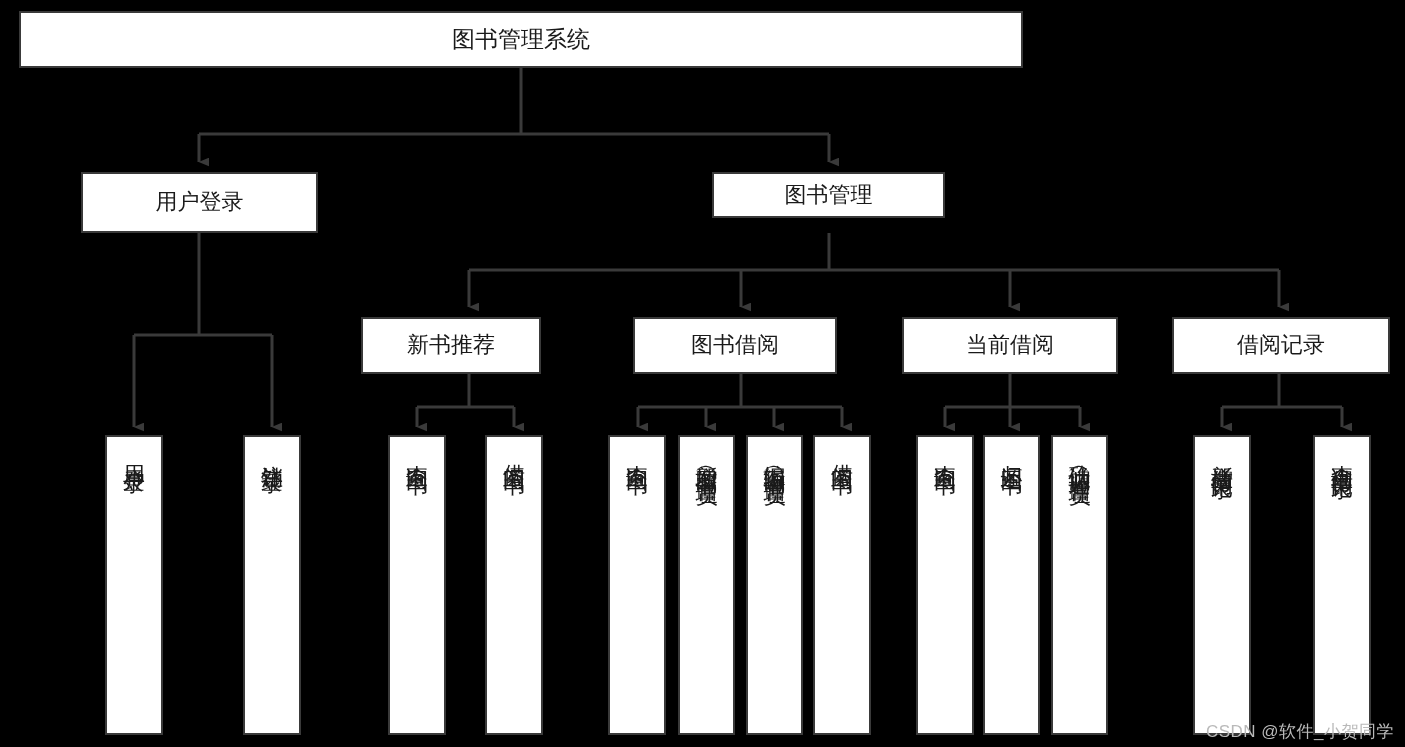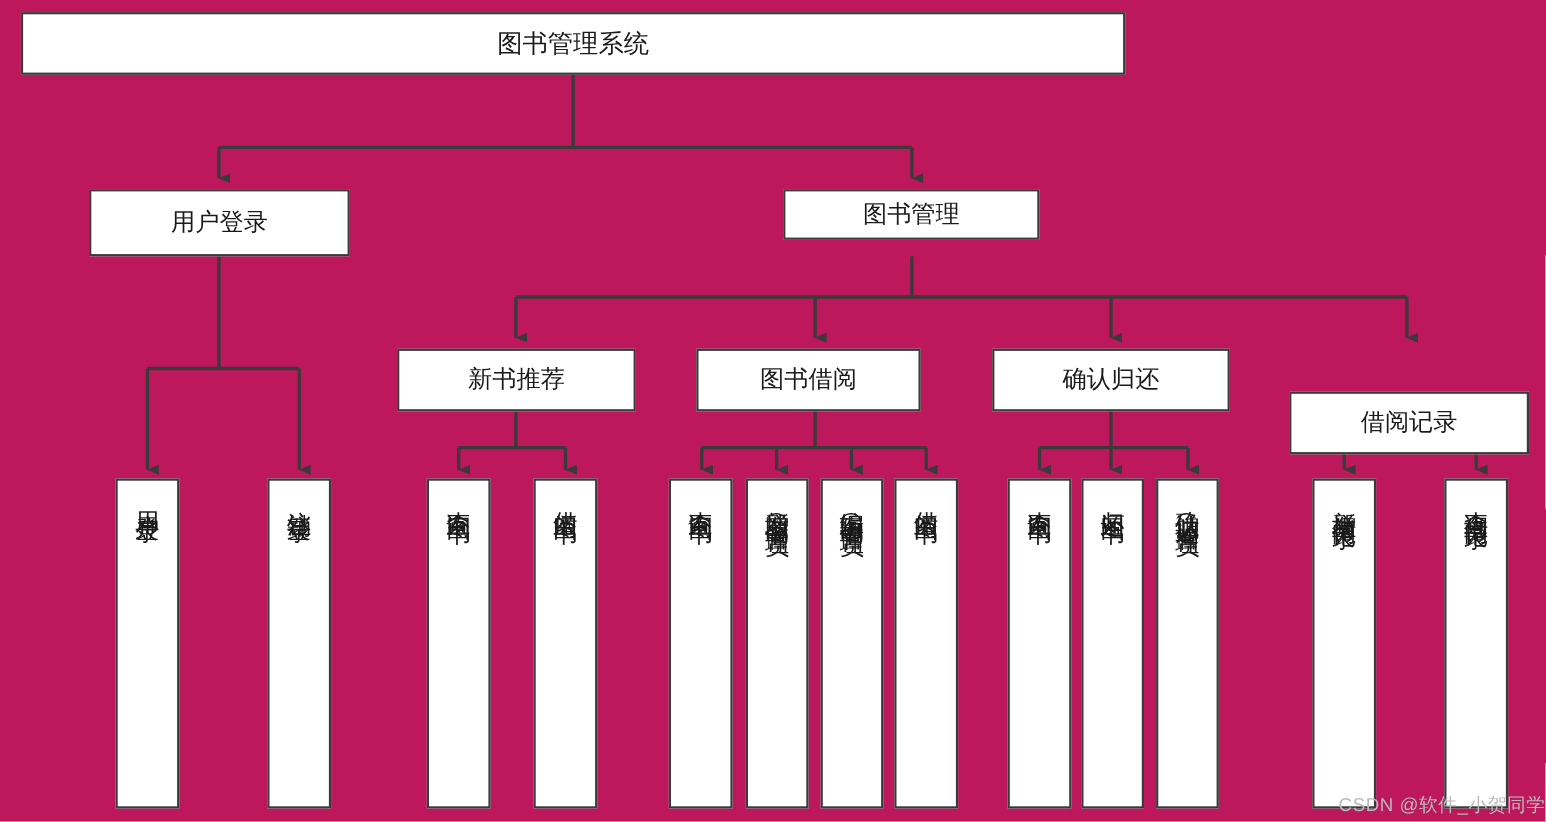--- a/index.html
+++ b/index.html
@@ -7,21 +7,21 @@
     padding: 0;
     background: #ffffff;
   }
   body {
     font-family: "Liberation Sans", "DejaVu Sans", sans-serif;
   }
   #diagram-root {
     position: relative;
     width: 1405px;
     height: 747px;
-    background: #be185d;
+    background: #000000;
     overflow: hidden;
   }
   #edge-layer {
     position: absolute;
     left: 0;
     top: 0;
     width: 1405px;
     height: 747px;
     pointer-events: none;
   }
@@ -55,21 +55,21 @@
   .node.leaf .node-label {
     font-size: 22px;
     writing-mode: vertical-rl;
     text-orientation: upright;
     letter-spacing: 3px;
     line-height: 1.0;
     white-space: nowrap;
   }
   #watermark {
     position: absolute;
-    right: 0;
+    right: 11px;
     bottom: 4px;
     font-size: 17px;
     color: #b9b9b9;
     white-space: nowrap;
     letter-spacing: 0.5px;
     text-align: right;
   }
 </style>
 </head>
 <body>
@@ -130,30 +130,30 @@
     <span class="node-label">图书管理系统</span>
   </div>
 
   <div class="node level1" style="left:81px; top:172px; width:237px; height:61px;">
     <span class="node-label">用户登录</span>
   </div>
   <div class="node level1" style="left:712px; top:172px; width:233px; height:46px;">
     <span class="node-label">图书管理</span>
   </div>
 
-  <div class="node level2" style="left:361px; top:317px; width:217px; height:57px;">
+  <div class="node level2" style="left:361px; top:317px; width:180px; height:57px;">
     <span class="node-label">新书推荐</span>
   </div>
   <div class="node level2" style="left:633px; top:317px; width:204px; height:57px;">
     <span class="node-label">图书借阅</span>
   </div>
   <div class="node level2" style="left:902px; top:317px; width:216px; height:57px;">
-    <span class="node-label">确认归还</span>
-  </div>
-  <div class="node level2" style="left:1172px; top:317px; width:218px; height:57px;margin-top:39px;">
+    <span class="node-label">当前借阅</span>
+  </div>
+  <div class="node level2" style="left:1172px; top:317px; width:218px; height:57px;">
     <span class="node-label">借阅记录</span>
   </div>
 
   <div class="node leaf" style="left:105px; top:435px; width:58px; height:300px;">
     <span class="node-label">用户登录</span>
   </div>
   <div class="node leaf" style="left:243px; top:435px; width:58px; height:300px;">
     <span class="node-label">注销登录</span>
   </div>
 

